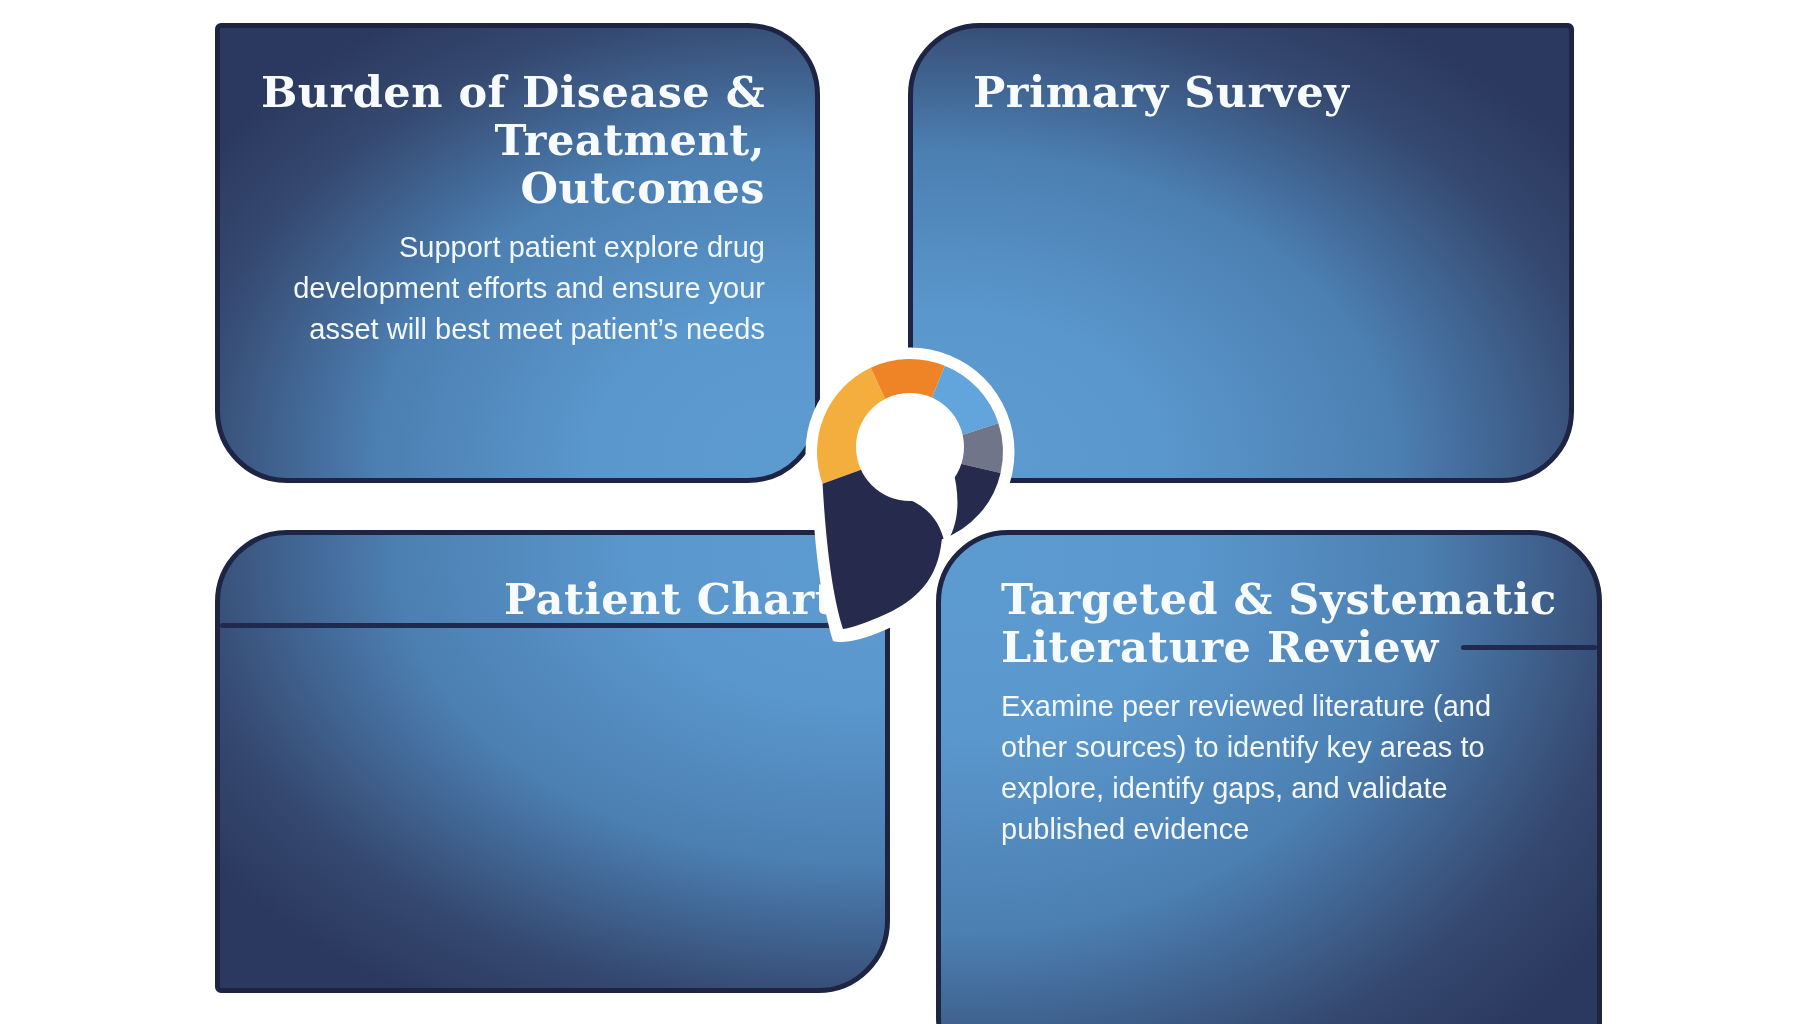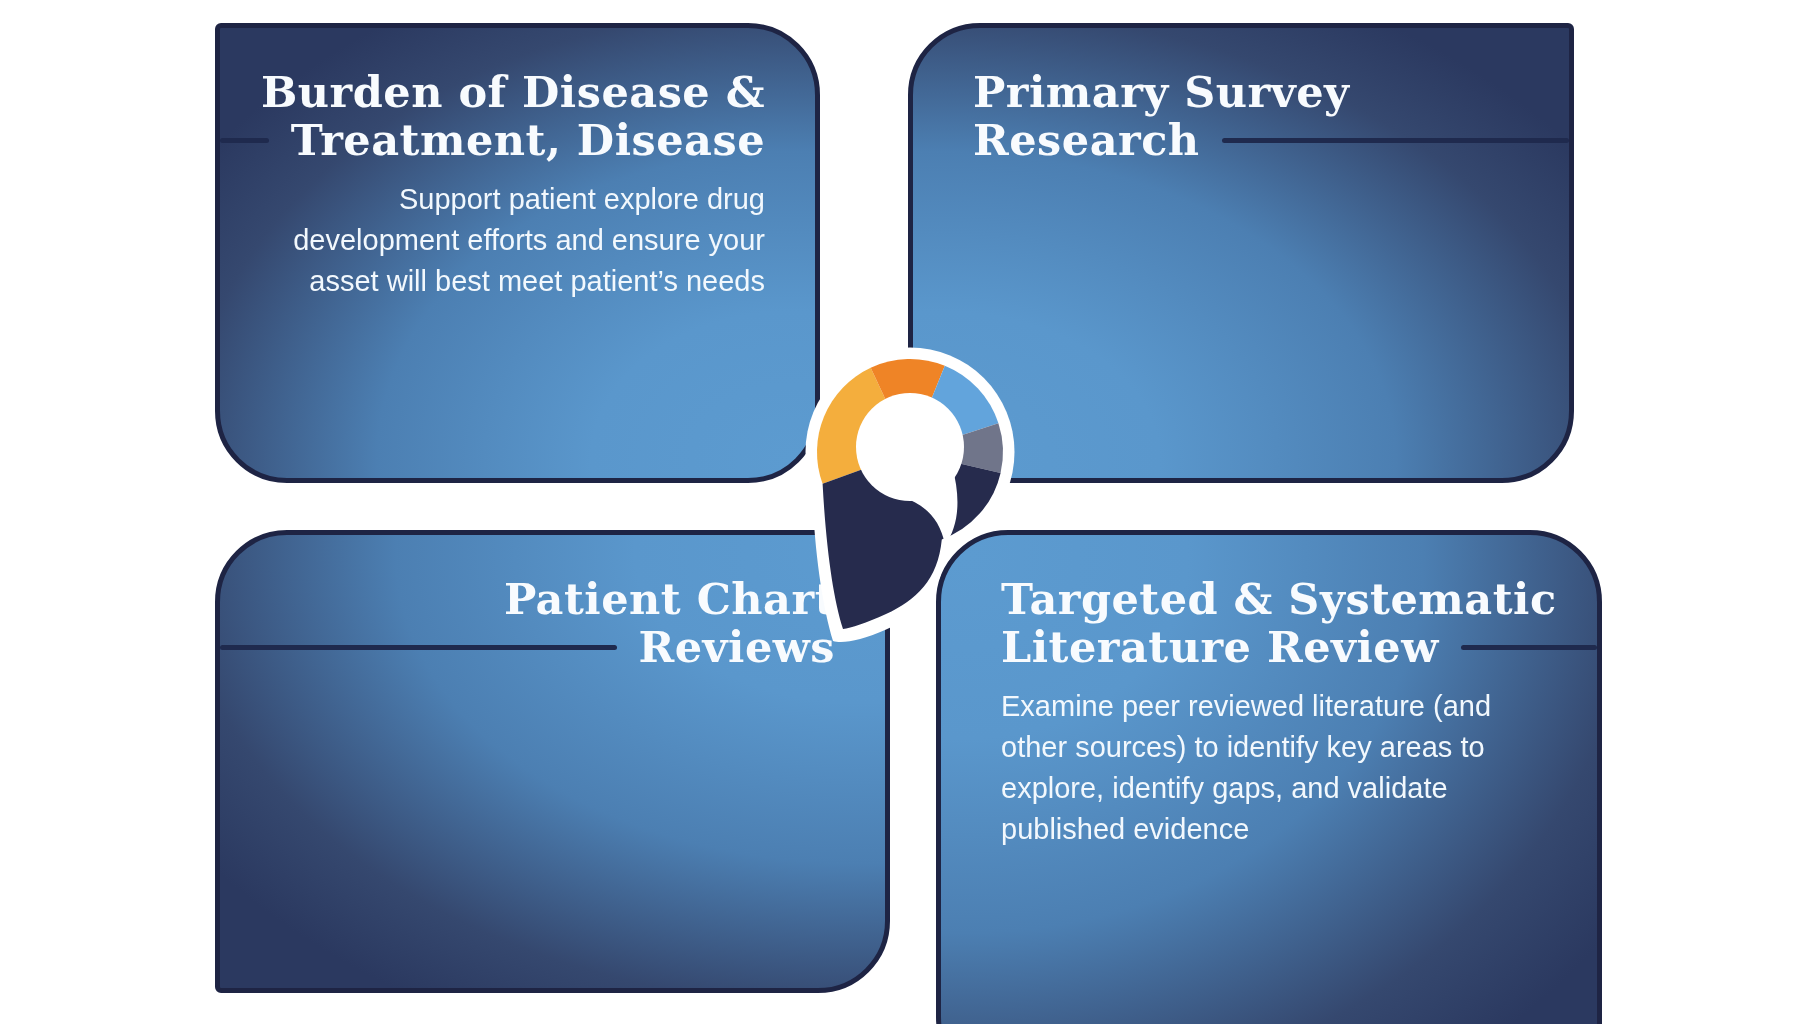--- a/index.html
+++ b/index.html
@@ -62,44 +62,39 @@
 </head>
 <body>
 
 <div class="canvas">
 
   <section class="card tl">
     <h2 class="title">
       <span class="t1">Burden of Disease &amp;</span>
       <span class="t-row">
         <span class="rule"></span>
-        <span class="t2">Treatment, Disease</span>
+        <span class="t2">Treatment, Outcomes</span>
       </span>
     </h2>
     <p class="body">Support patient explore drug
 development efforts and ensure your
 asset will best meet patient’s needs</p>
   </section>
 
   <section class="card tr">
     <h2 class="title">
       <span class="t1">Primary Survey</span>
-      <span class="t-row">
-        <span class="t2">Research</span>
-        <span class="rule"></span>
-      </span>
     </h2>
   </section>
 
   <section class="card bl">
     <h2 class="title">
       <span class="t1">Patient Chart</span>
       <span class="t-row">
         <span class="rule"></span>
-        <span class="t2">Reviews</span>
       </span>
     </h2>
   </section>
 
   <section class="card br">
     <h2 class="title">
       <span class="t1">Targeted &amp; Systematic</span>
       <span class="t-row">
         <span class="t2">Literature Review</span>
         <span class="rule"></span>

